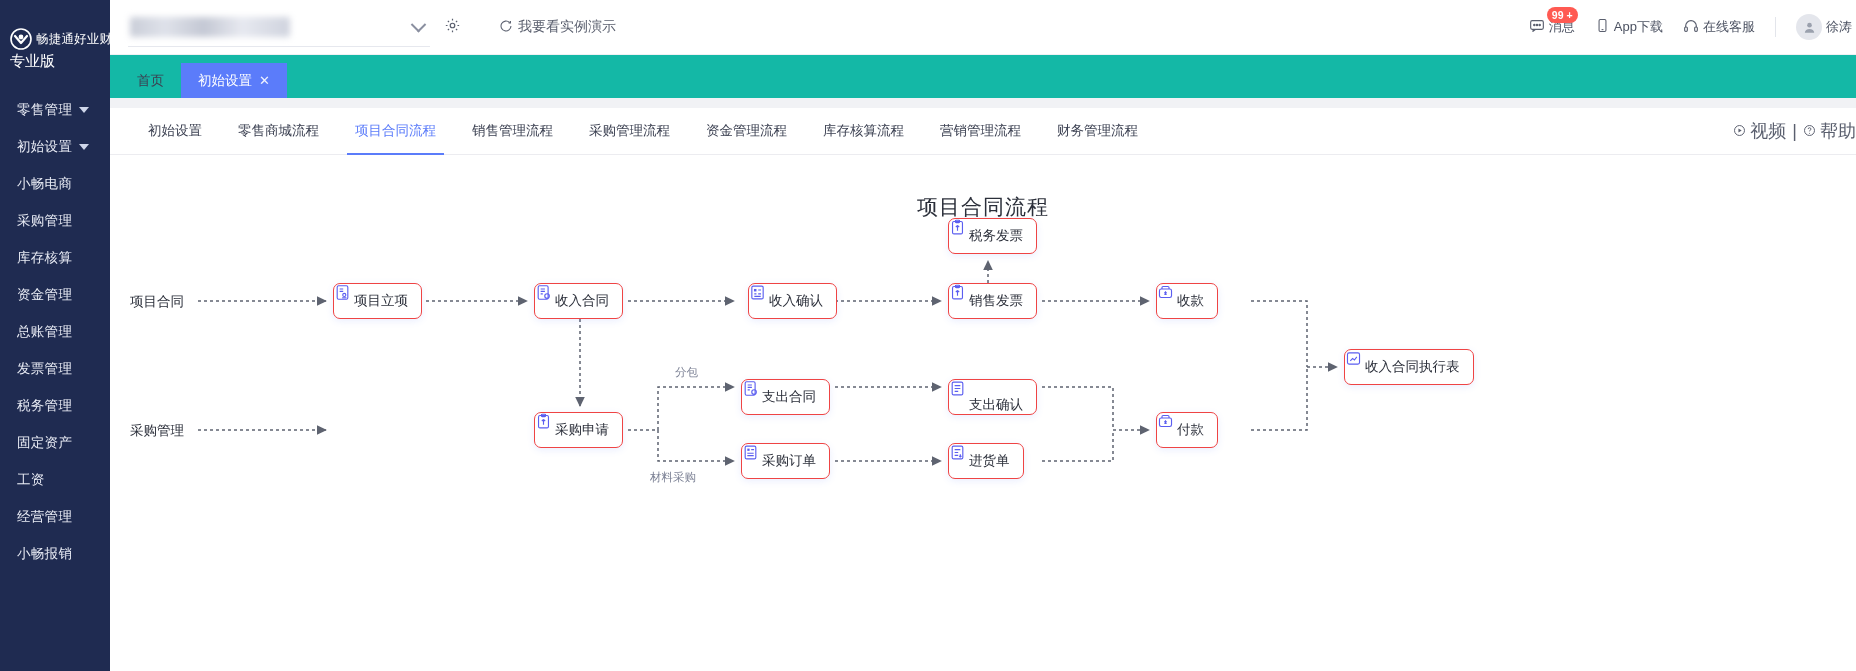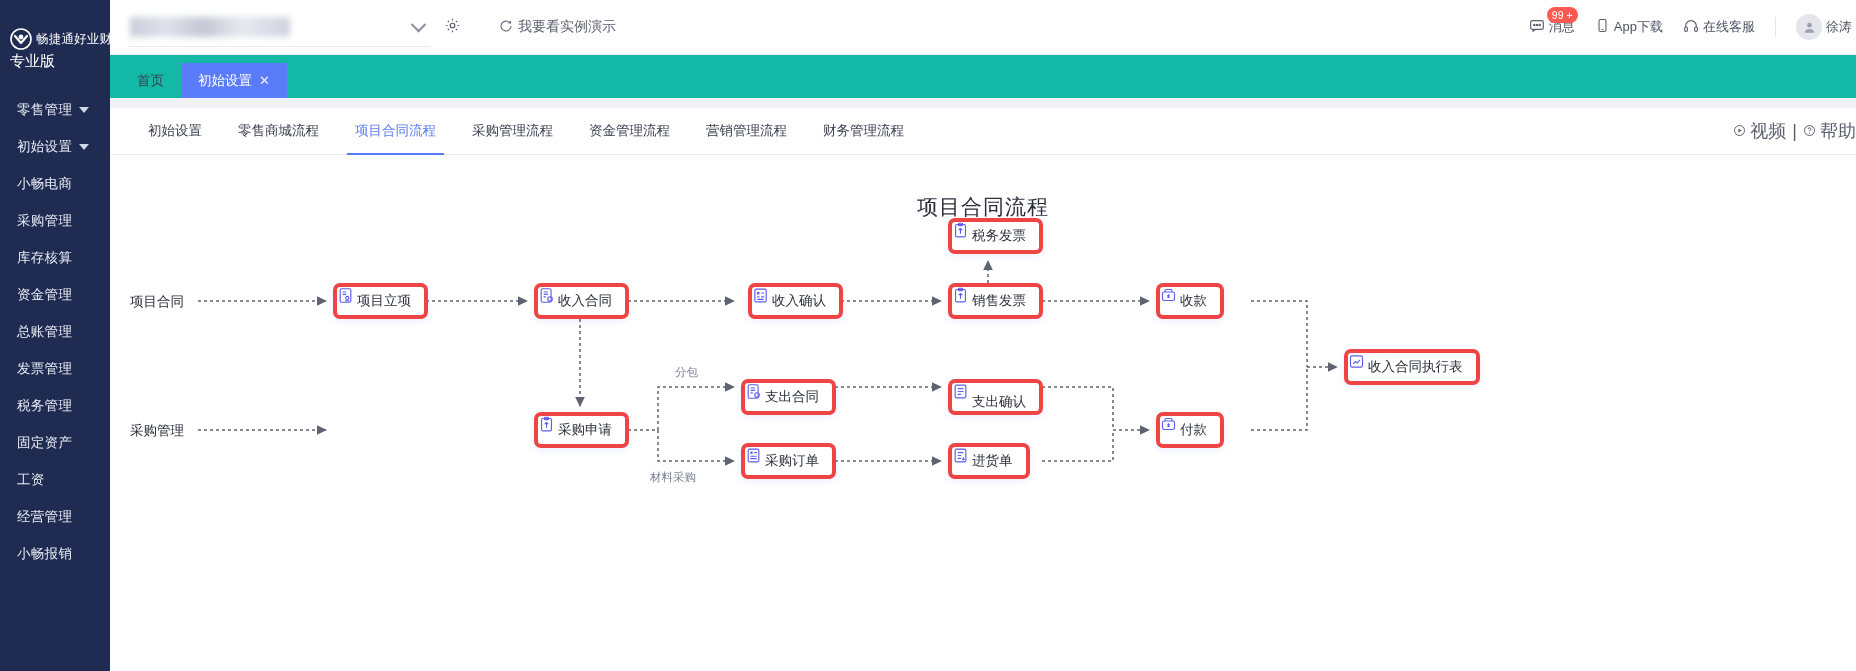--- a/index.html
+++ b/index.html
@@ -75,21 +75,21 @@
     margin-left: auto; display: flex; align-items: center; gap: 20px;
     padding-right: 4px; white-space: nowrap;
   }
   .tr-item {
     display: flex; align-items: center; gap: 4px;
     font-size: 13px; color: #4c5262; cursor: pointer; position: relative;
   }
   .badge {
     position: absolute; top: -11px; left: 18px;
     background: #ff5a52; color: #fff; font-size: 10.5px; line-height: 1;
-    padding: 3px 5px 3px 5px; border-radius: 9px; font-weight: normal;
+    padding: 3px 5px 3px 5px; border-radius: 9px; font-weight: bold;
   }
   .divider-v { width: 1px; height: 20px; background: #e3e5eb; }
   .avatar {
     width: 26px; height: 26px; border-radius: 50%; background: #e4e6ec;
     display: flex; align-items: center; justify-content: center; color: #9aa0ad;
   }
 
   
   .tabstrip {
     height: 43px; background: #14b8a6; display: flex; align-items: flex-end;
@@ -131,21 +131,21 @@
 
   .flow-title {
     text-align: center; font-size: 21px; color: #2b2f3a;
     margin-top: 38px; letter-spacing: 1px;
   }
 
   
   .canvas { position: relative; width: 1746px; height: 430px; }
   .node {
     position: absolute; height: 36px; background: #ffffff;
-    border: 4px solid #ef4444; border-radius: 7px;
+    border: 1px solid #ef4444; border-radius: 7px;
     box-shadow: 0 2px 7px rgba(91,124,250,.13);
     display: flex; align-items: center; gap: 7px;
     padding: 0 13px; font-size: 13.5px; color: #2b2f3a;
     cursor: pointer; white-space: nowrap;
   }
   .node .ic { flex: none; display: flex; }
   .rowlabel {
     position: absolute; font-size: 13.5px; color: #2b2f3a; white-space: nowrap;
   }
   .edgelabel {
@@ -303,24 +303,30 @@
         <div class="navtab">
             <span>初始设置</span>
           </div>
         <div class="navtab">
             <span>零售商城流程</span>
           </div>
         <div class="navtab active">
             <span>项目合同流程</span>
           </div>
         <div class="navtab">
+            <span>销售管理流程</span>
+          </div>
+        <div class="navtab">
             <span>采购管理流程</span>
           </div>
         <div class="navtab">
             <span>资金管理流程</span>
+          </div>
+        <div class="navtab">
+            <span>库存核算流程</span>
           </div>
         <div class="navtab">
             <span>营销管理流程</span>
           </div>
         <div class="navtab">
             <span>财务管理流程</span>
           </div>
         <div class="nav-right">
           <span class="lnk">
             <span>

